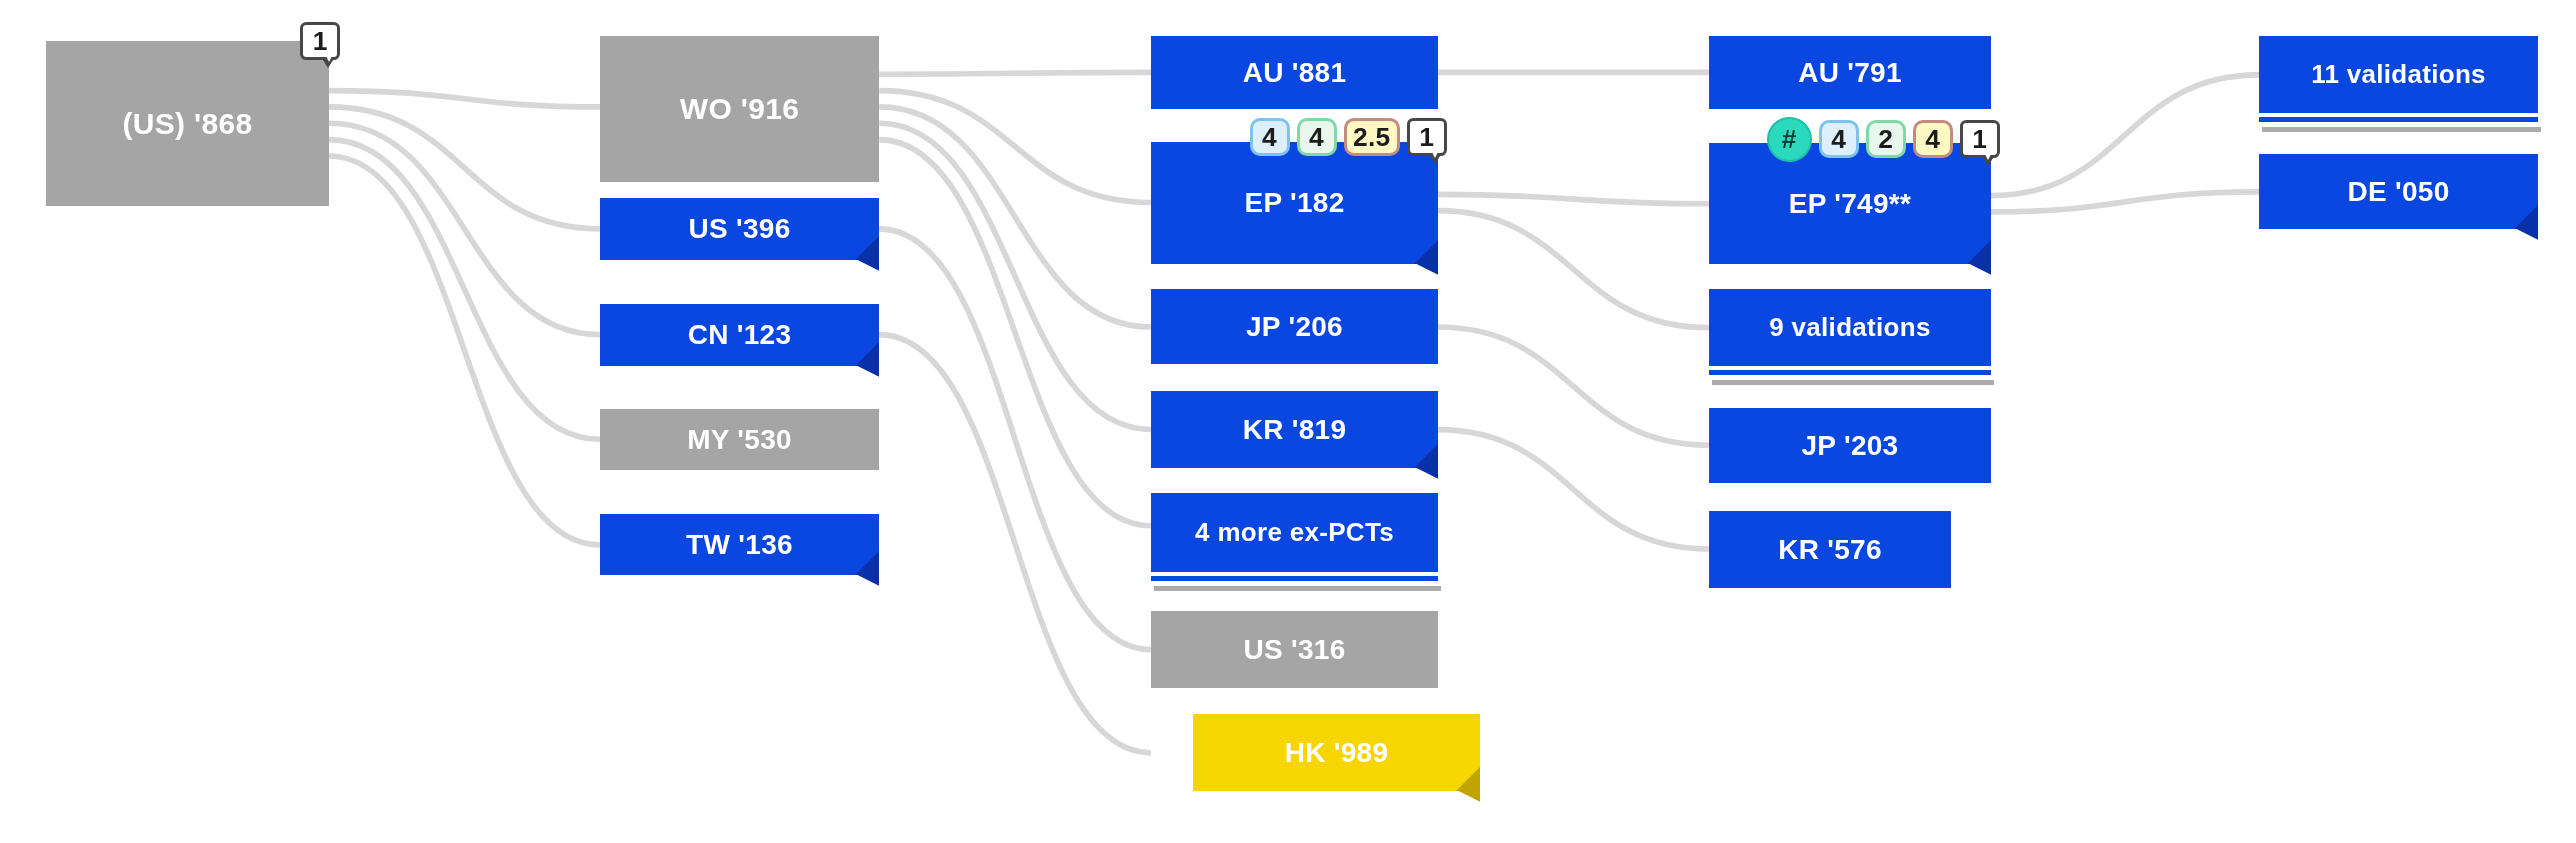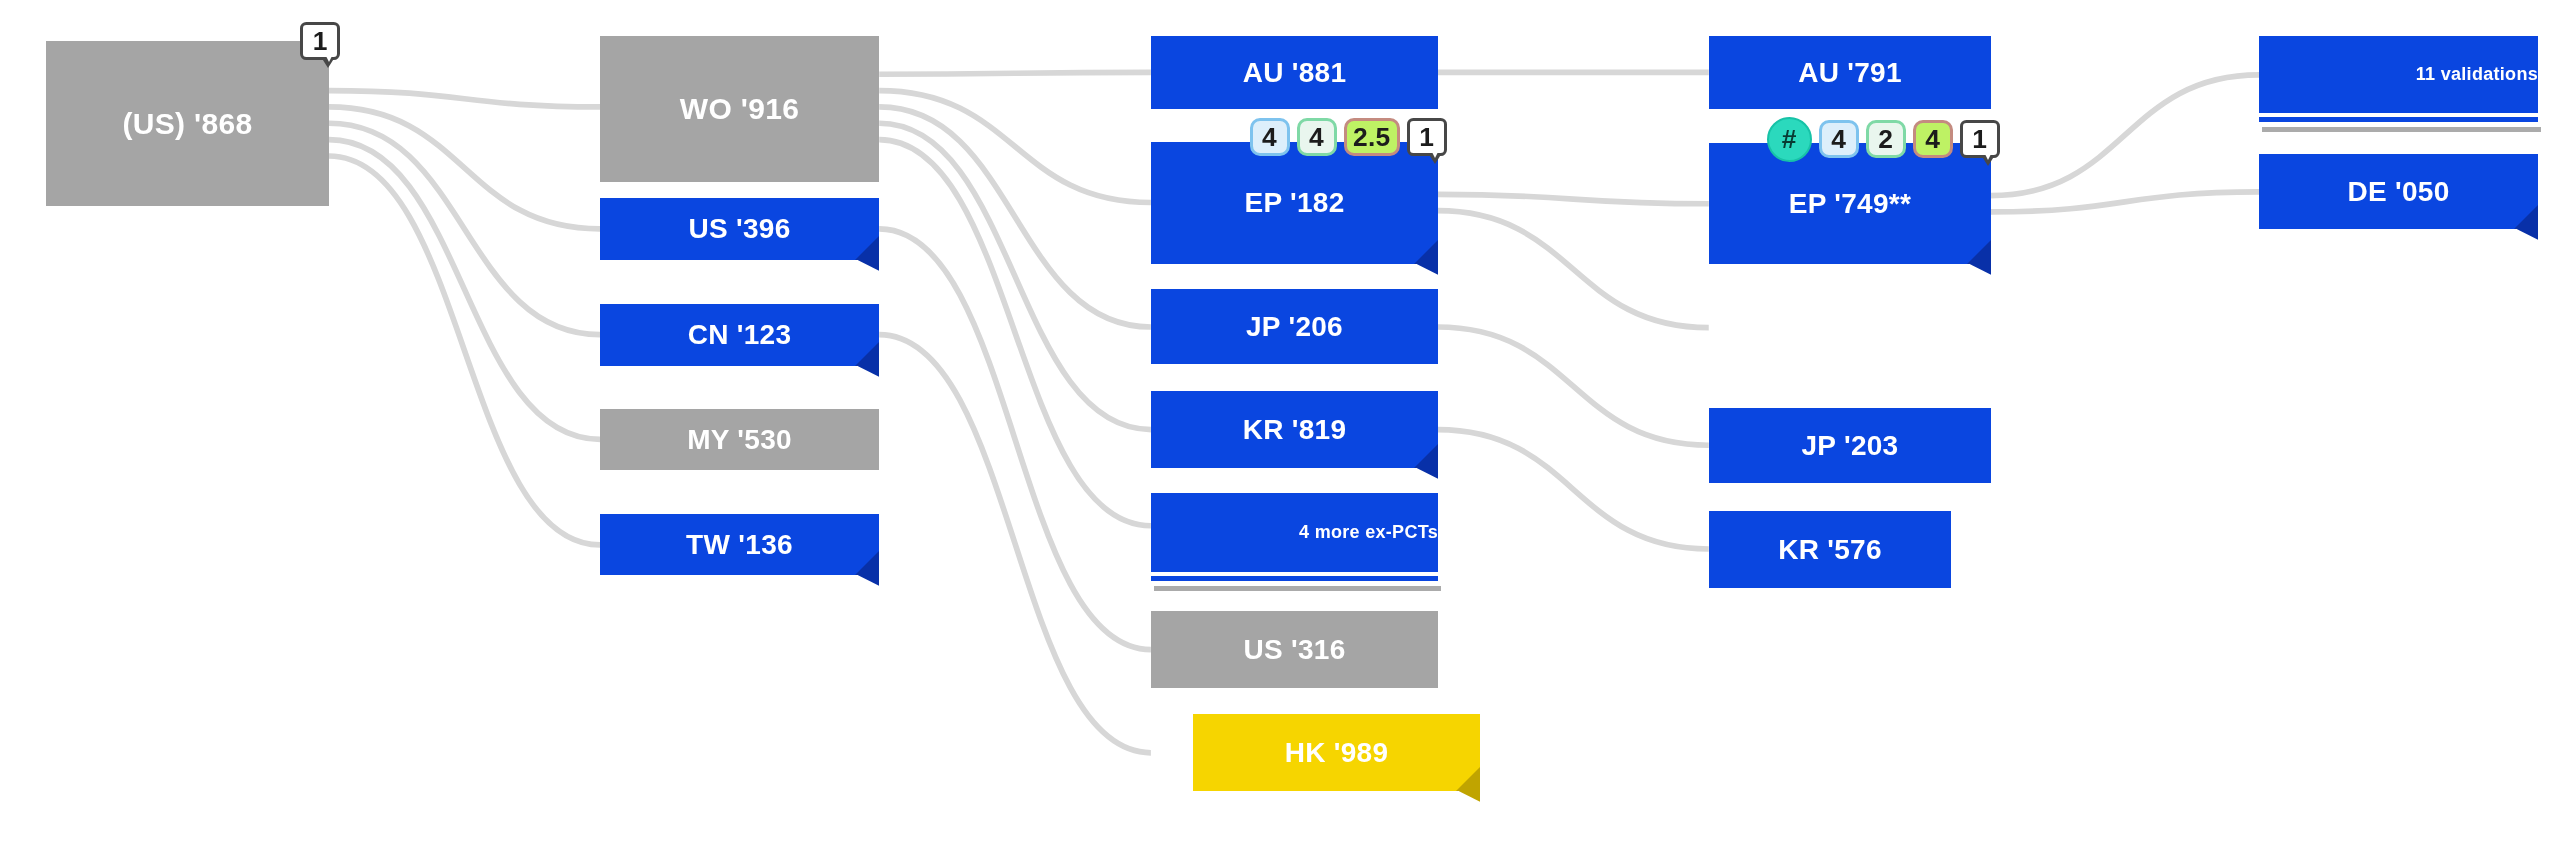--- a/index.html
+++ b/index.html
@@ -15,21 +15,21 @@
 
   .node {
     position:absolute; z-index:2;
     display:flex; align-items:center; justify-content:center;
     color:#ffffff; font-weight:bold; font-size:28px;
     letter-spacing:0.3px;
     box-sizing:border-box;
     cursor:pointer;
   }
   .node.lg { font-size:30px; }
-  .node.sm { font-size:18px;justify-content:flex-end; }
+  .node.sm { font-size:26px; }
   .blue   { background:#0a46e0; --fold:#0830a8; }
   .gray   { background:#a5a5a5; --fold:#7d7d7d; }
   .yellow { background:#f6d500; --fold:#c0a400; }
 
   
   .fold::after {
     content:""; position:absolute; right:0; bottom:0;
     width:24px; height:24px;
     background:var(--fold);
     clip-path:polygon(100% 0, 100% 100%, 0 100%);
@@ -59,21 +59,21 @@
   .badge {
     box-sizing:border-box;
     height:38px; min-width:40px; padding:0 6.3px;
     border-radius:10px;
     display:flex; align-items:center; justify-content:center;
     font-size:26.4px; font-weight:bold; color:#1c1c1c;
     background:#ffffff;
   }
   .badge.cite-blue  { background:#ddeffb; border:3.1px solid #7ec3ee; }
   .badge.cite-green { background:#e9f6ee; border:3.1px solid #7fd9a6; }
-  .badge.cite-red   { background:#bef264; border:3.1px solid #c48b80; }
+  .badge.cite-red   { background:#fef9c3; border:3.1px solid #c48b80; }
   .badge.hash {
     width:45px; height:45px; min-width:45px; padding:0;
     border-radius:50%;
     background:#2bd9bd; border:2.5px solid #17c2a7;
     color:#083b33;
   }
   .badge.note {
     position:relative;
     border:3.1px solid #474747; border-radius:6.3px;
     background:#ffffff;
@@ -177,20 +177,23 @@
   <div class="node blue fold" style="left:1709px;top:143px;width:282px;height:121px">
     <span class="lbl">EP '749**</span>
     <div class="badges" style="top:-26.4px;right:-8.8px">
       <span class="badge hash">#</span>
       <span class="badge cite-blue">4</span>
       <span class="badge cite-green">2</span>
       <span class="badge cite-red">4</span>
       <span class="badge note">1</span>
     </div>
   </div>
+  <div class="node blue stack sm" style="left:1709px;top:289px;width:282px;height:77px">
+    <span class="lbl">9 validations</span>
+  </div>
   <div class="node blue" style="left:1709px;top:408px;width:282px;height:75px">
     <span class="lbl">JP '203</span>
   </div>
   <div class="node blue" style="left:1709px;top:511px;width:242px;height:77px">
     <span class="lbl">KR '576</span>
   </div>
 
   <div class="node blue stack sm" style="left:2259px;top:36px;width:279px;height:77px">
     <span class="lbl">11 validations</span>
   </div>

